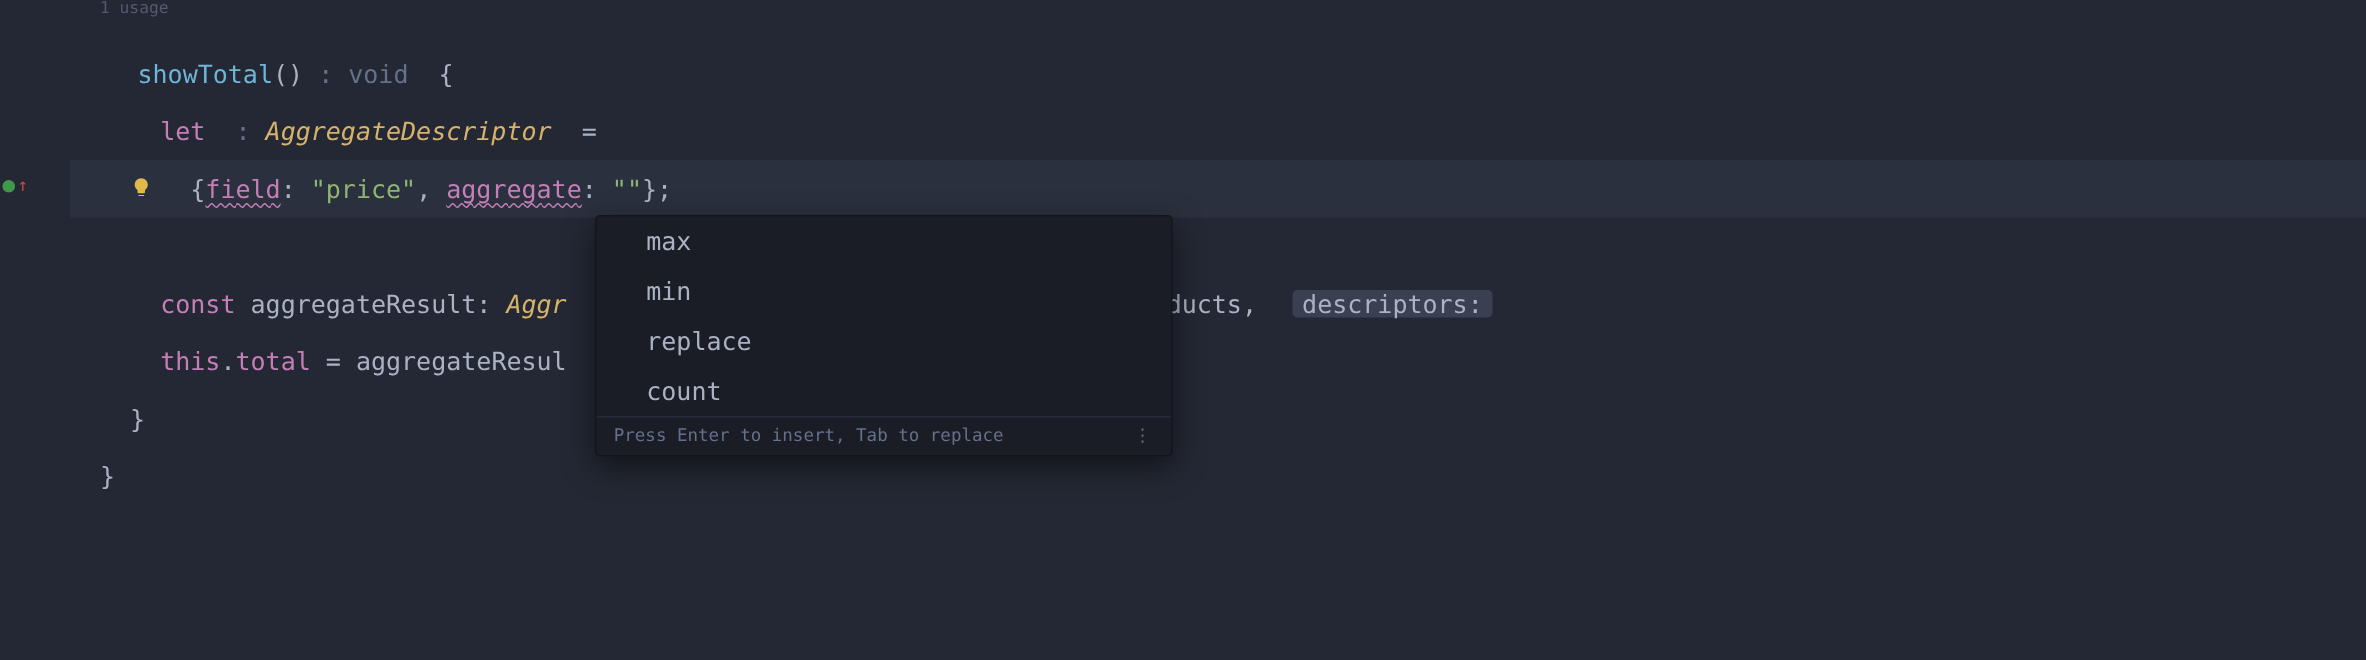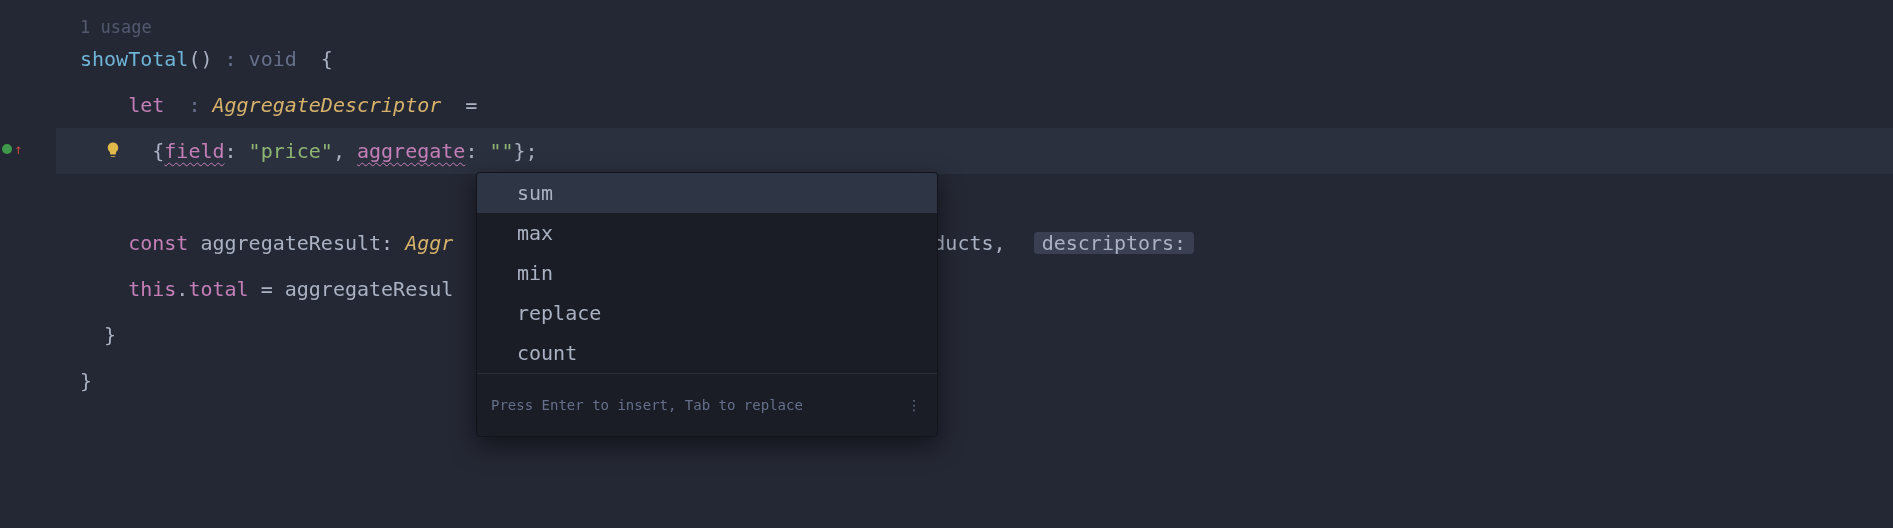--- a/index.html
+++ b/index.html
@@ -21,42 +21,42 @@
     --pop-border:#12141a;
     --hint-bg:#3a4052;
     --hint-fg:#aab2c3;
   }
   html,body{margin:0;padding:0;height:528px;width:1893px;overflow:hidden;background:var(--bg);font-family:Menlo,Consolas,"DejaVu Sans Mono",monospace;font-size:20px;line-height:1.0;}
   .editor{display:flex;height:100%;position:relative;}
   .gutter{width:56px;flex:0 0 56px;background:var(--gutter-bg);position:relative;}
   .code{flex:1;position:relative;}
   .line{height:46px;display:flex;align-items:center;padding-left:24px;white-space:pre;color:var(--text);}
   .line.current{background:var(--bg-line);}
-  .l-usage{height:36px;font-size:17px;color:var(--dimmer);padding-left:24px;display:flex;align-items:flex-end;}
+  .l-usage{height:36px;font-size:13px;color:var(--dimmer);padding-left:24px;display:flex;align-items:flex-start;}
   .kw{color:var(--kw);}
-  .fn{color:var(--fn);}
+  .fn{color:var(--fn);margin-left:30px;}
   .dim{color:var(--dim);}
   .type{color:var(--type);font-style:italic;}
   .str{color:var(--string);}
   .field{color:var(--field);text-decoration:underline;text-decoration-style:wavy;text-decoration-color:#c57fb8;text-decoration-thickness:1px;text-underline-offset:4px;}
   .prop{color:var(--prop);}
   .punct{color:var(--text);}
   .hint{background:var(--hint-bg);color:var(--hint-fg);border-radius:4px;padding:1px 8px;font-size:20px;margin:0 4px;}
 
   
   .g-row{position:absolute;left:0;width:56px;height:46px;display:flex;align-items:center;justify-content:flex-start;}
   .g-dot{width:10px;height:10px;border-radius:50%;background:#3e9a4a;margin-left:2px;margin-right:2px;}
   .g-arrow{color:#c24a3f;font-size:14px;}
   .bulb{width:18px;height:18px;display:inline-block;}
 
   
   .popup{position:absolute;background:var(--pop-bg);border:1px solid var(--pop-border);border-radius:4px;box-shadow:0 8px 24px rgba(0,0,0,0.5);min-width:460px;overflow:hidden;}
   .popup-item{height:40px;display:flex;align-items:center;padding:0 20px 0 40px;color:var(--text);font-size:20px;cursor:default;}
   .popup-item.sel{background:var(--pop-sel);}
-  .popup-footer{display:flex;align-items:center;justify-content:space-between;padding:24px 14px;color:var(--dim);font-size:14px;border-top:1px solid #2a2f3c;}
+  .popup-footer{display:flex;align-items:center;justify-content:space-between;padding:8px 14px;color:var(--dim);font-size:14px;border-top:1px solid #2a2f3c;}
   .popup-more{letter-spacing:2px;color:var(--dim);}
 </style>
 </head>
 <body>
 
 <div class="editor">
   <div class="gutter">
     <div class="g-row" style="top:126px;">
       <span class="g-dot"></span>
       <span class="g-arrow">↑</span>
@@ -101,21 +101,20 @@
     <div class="line">
       <span>  </span><span class="punct">}</span>
     </div>
 
     <div class="line">
       <span class="punct">}</span>
     </div>
 
     <div class="popup" style="left:420px;top:172px;width:460px;">
       <div id="popup-list">
-          <div class="popup-item sel">sum</div>
           <div class="popup-item">max</div>
           <div class="popup-item">min</div>
           <div class="popup-item">replace</div>
           <div class="popup-item">count</div>
         </div>
       <div class="popup-footer">
         <span>Press Enter to insert, Tab to replace</span>
         <span class="popup-more">⋮</span>
       </div>
     </div>

